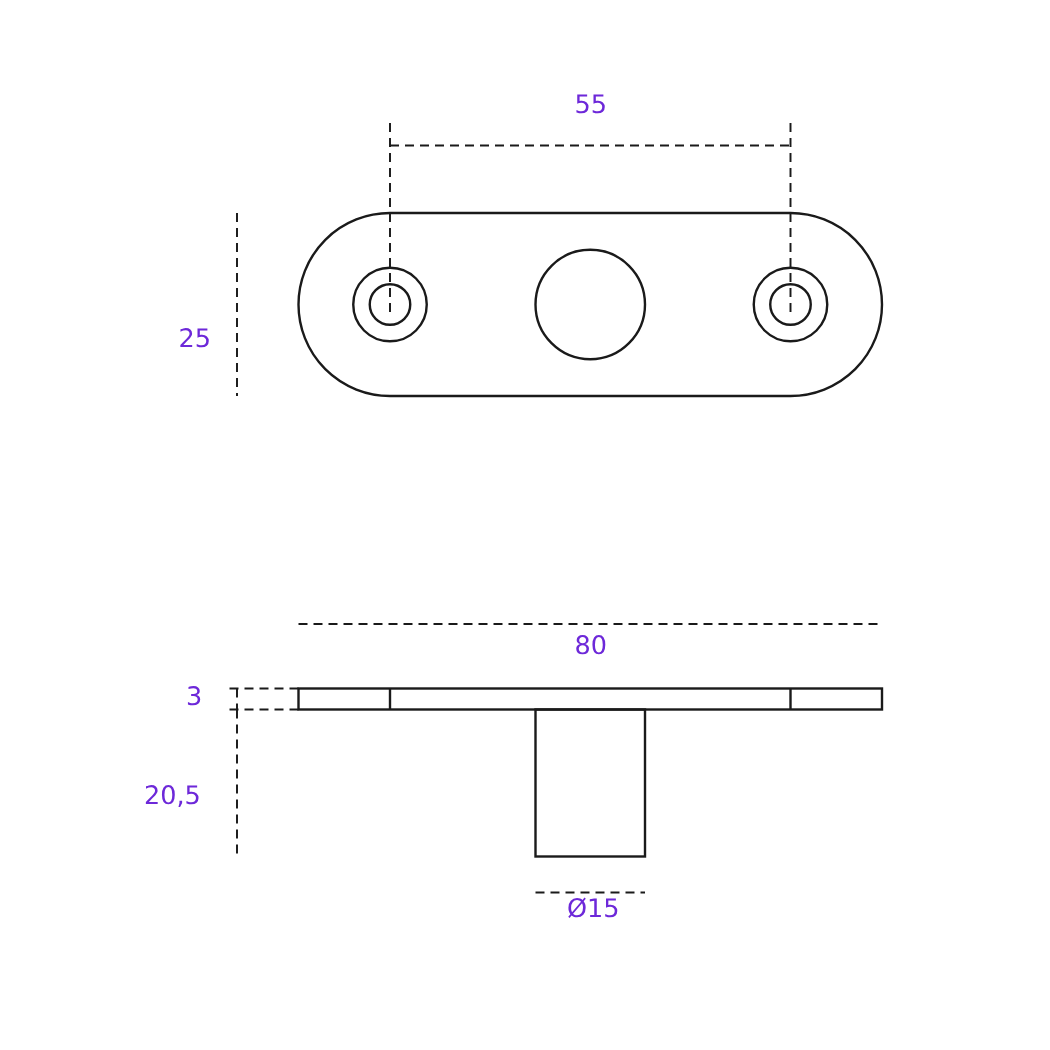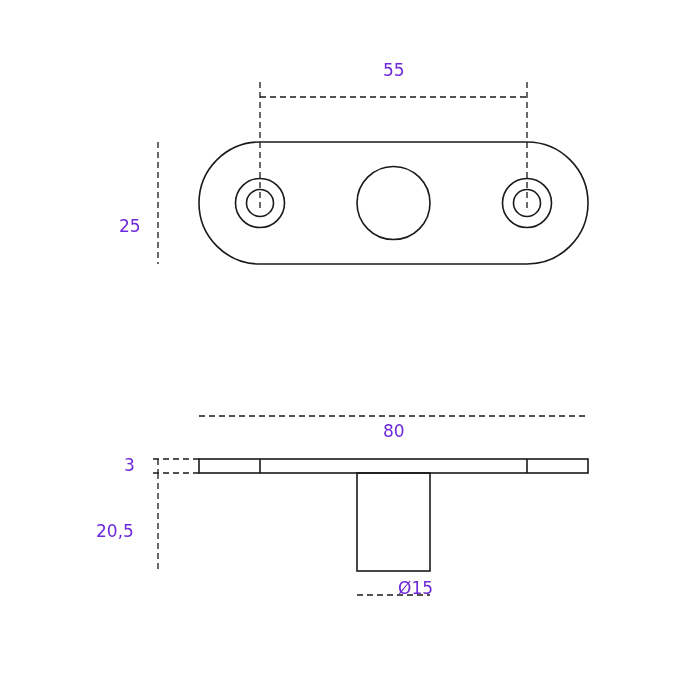--- a/index.html
+++ b/index.html
@@ -48,13 +48,13 @@
       <line x1="357" y1="595" x2="430" y2="595" stroke-dasharray="6,4" stroke-width="1.3"></line>
     </g>
   </g>
 </svg>
 
 <span class="dim-label" style="left:383px; top:62px;">55</span>
 <span class="dim-label" style="left:119px; top:194px;margin-top:24px;">25</span>
 <span class="dim-label" style="left:383px; top:387px;margin-top:36px;">80</span>
 <span class="dim-label" style="left:124px; top:457px;">3</span>
 <span class="dim-label" style="left:96px; top:523px;text-align:center;">20,5</span>
-<span class="dim-label" style="left:378px; top:580px;margin-left:20px;">Ø15</span>
+<span class="dim-label" style="left:378px; top:598px;">Ø15</span>
 
 </body></html>

